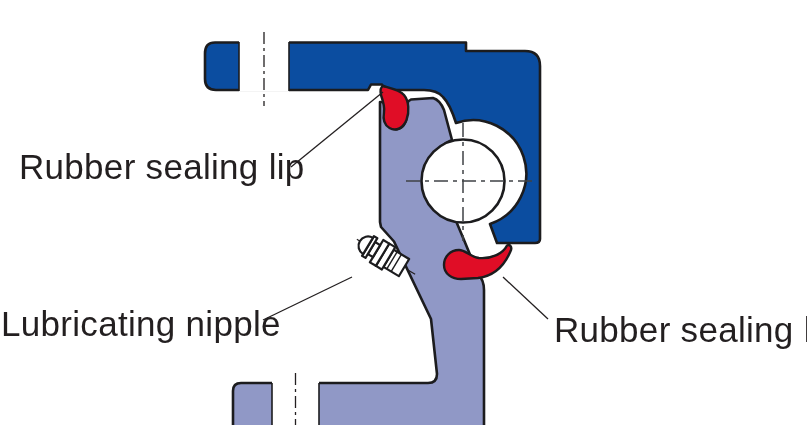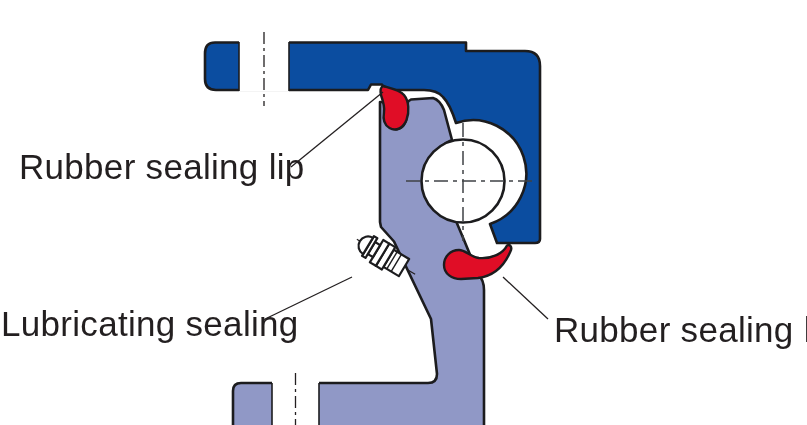--- a/index.html
+++ b/index.html
@@ -95,16 +95,16 @@
       <path d="M 35 -9.5 A 9.5 9.5 0 0 1 35 9.5 Z"></path>
     </g>
 
     <line x1="291" y1="139" x2="383" y2="64" stroke="#231f20" stroke-width="1.3"></line>
     <line x1="263" y1="292" x2="352" y2="249" stroke="#231f20" stroke-width="1.3"></line>
     <line x1="503" y1="249" x2="548" y2="291" stroke="#231f20" stroke-width="1.3"></line>
   </svg>
 
   <div class="diagram-label" style="left:19px;top:122px;">Rubber sealing lip</div>
 
-  <div class="diagram-label" style="left:1px;top:279px;">Lubricating sealing</div>
+  <div class="diagram-label" style="left:1px;top:279px;">Lubricating nipple</div>
 
   <div class="diagram-label" style="left:554px;top:285px;">Rubber sealing lip</div>
 </div>
 
 </body></html>

